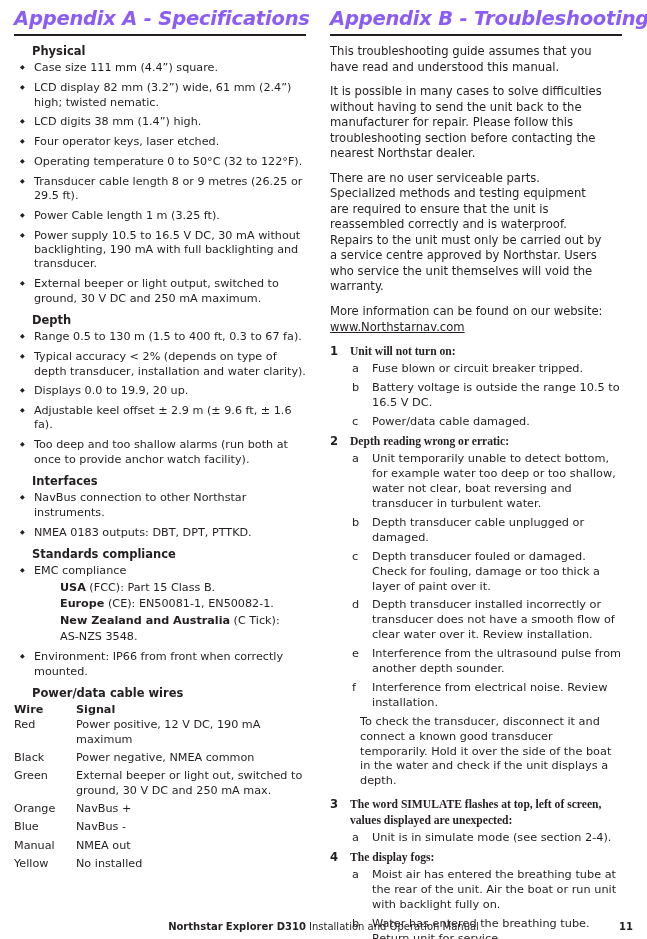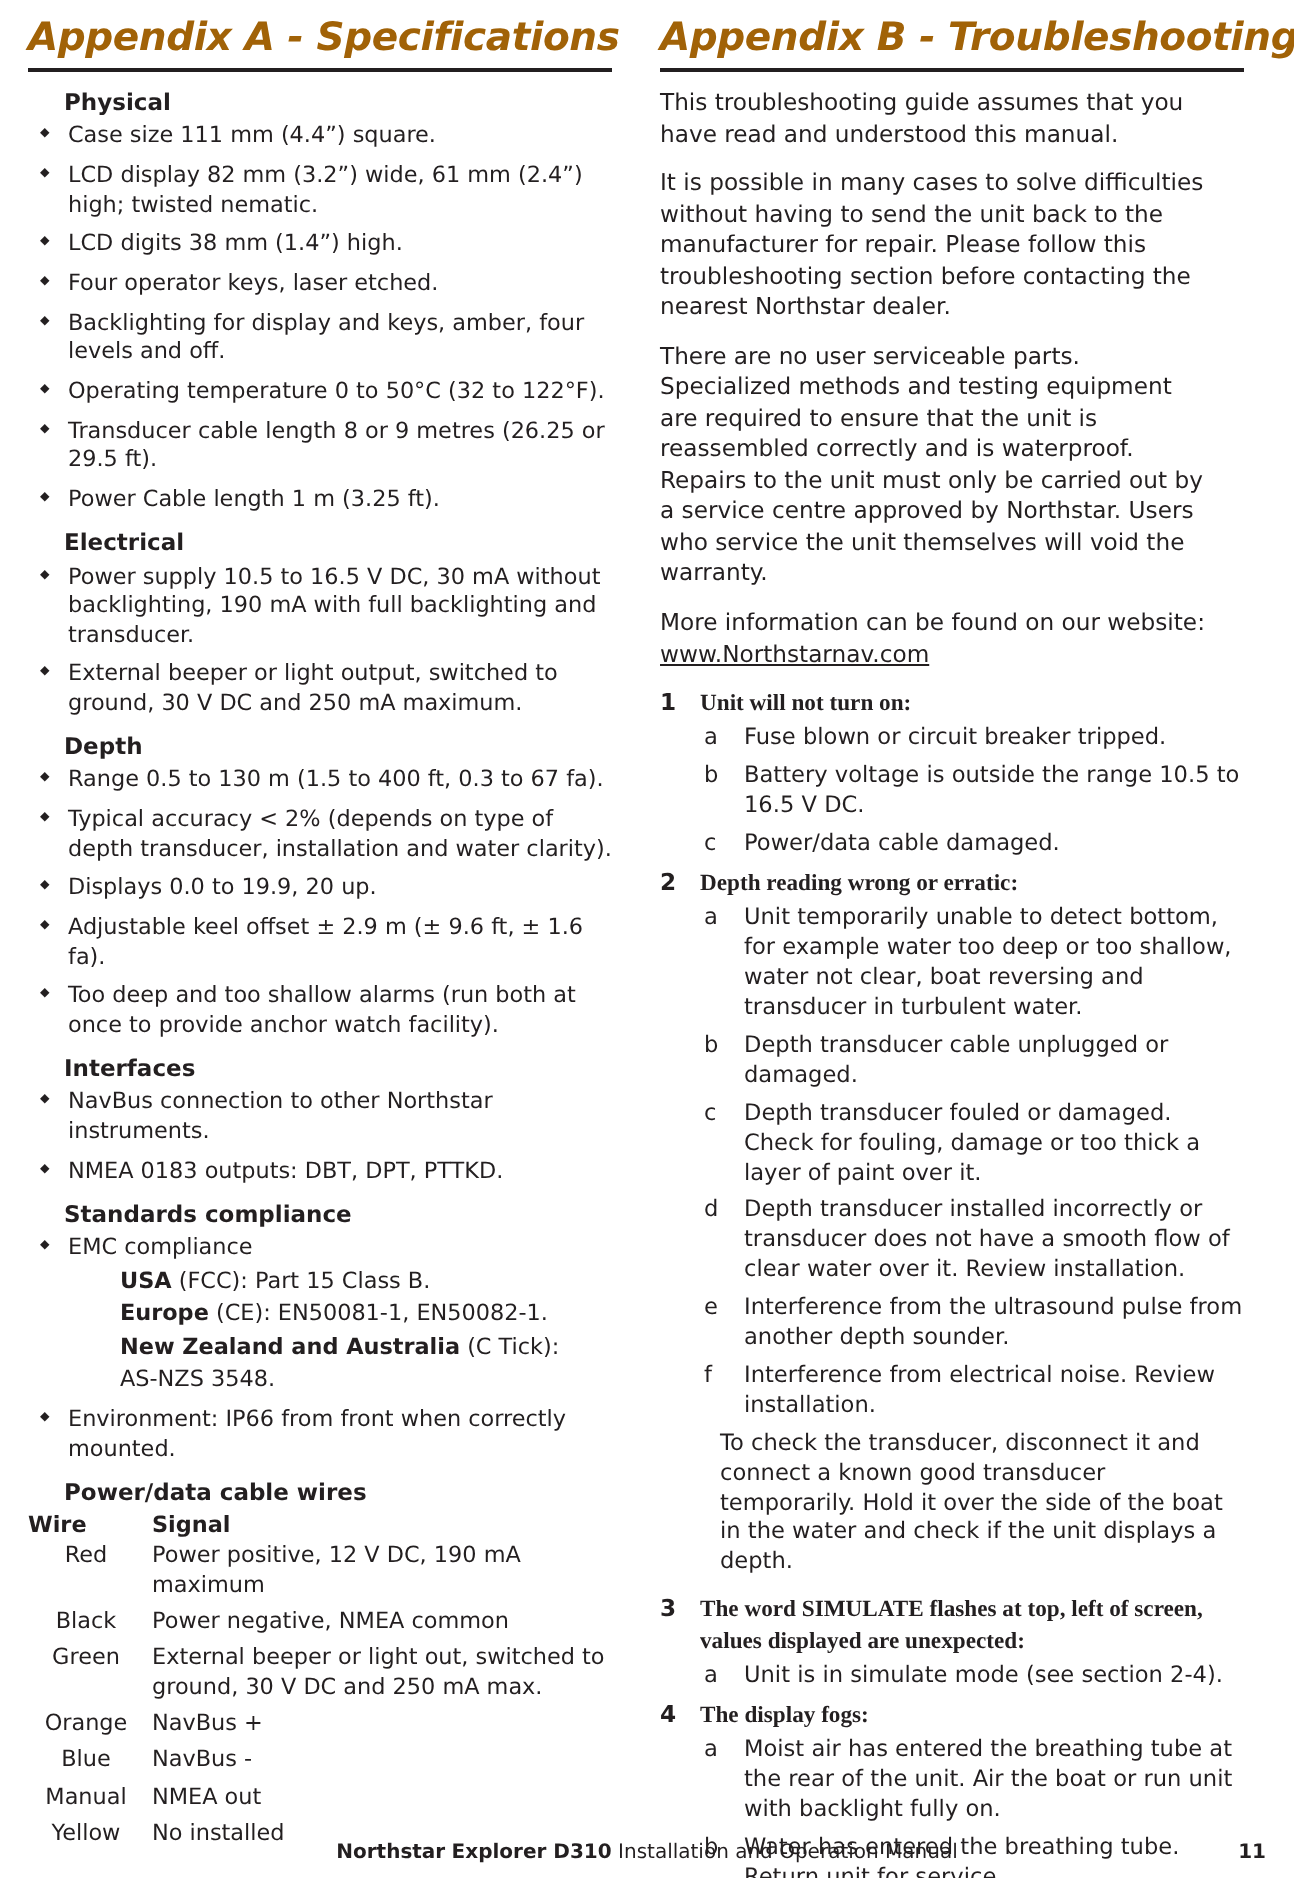--- a/index.html
+++ b/index.html
@@ -30,21 +30,21 @@
   .col {
     width: 292px;
   }
   
   .app-head {
     font-family: "DejaVu Sans", sans-serif;
     font-weight: bold;
     font-style: italic;
     font-size: 19.5px;
     letter-spacing: -0.2px;
-    color: #a16207;
+    color: #8b5cf6;
     padding: 7px 0 4px 0;
     border-bottom: 2.5px solid #231f20;
     margin-bottom: 8px;
     white-space: nowrap;
   }
   .col-b .app-head {
     text-align: right;
   }
   
   .sec-head {
@@ -103,21 +103,20 @@
     vertical-align: top;
   }
   table.wires td {
     vertical-align: top;
     padding: 0 0 4px 0;
     line-height: 1.28;
   }
   table.wires td.c1 {
     width: 58px;
     padding-right: 4px;
-    text-align: center;
   }
   
   p.body {
     font-size: 11.6px;
     line-height: 1.34;
     margin: 0 16px 9px 0;
   }
   a.link {
     color: #231f20;
     text-decoration: underline;
@@ -193,27 +192,25 @@
 
     <div class="col col-a">
       <div class="app-head">Appendix A - Specifications</div>
 
       <div class="sec-head">Physical</div>
       <ul class="blist">
         <li>Case size 111 mm (4.4”) square.</li>
         <li>LCD display 82 mm (3.2”) wide, 61 mm (2.4”) high; twisted nematic.</li>
         <li>LCD digits 38 mm (1.4”) high.</li>
         <li>Four operator keys, laser etched.</li>
-        <li>Backlighting for display and keys, amber, four levels and off.</li>
         <li>Operating temperature 0 to 50°C (32 to 122°F).</li>
         <li>Transducer cable length  8 or 9 metres (26.25 or 29.5 ft).</li>
         <li>Power Cable length 1 m (3.25 ft).</li>
       </ul>
 
-      <div class="sec-head">Electrical</div>
       <ul class="blist">
         <li>Power supply 10.5 to 16.5 V DC, 30 mA without backlighting, 190 mA with full backlighting and transducer.</li>
         <li>External beeper or light output, switched to ground, 30 V DC and 250 mA maximum.</li>
       </ul>
 
       <div class="sec-head">Depth</div>
       <ul class="blist">
         <li>Range 0.5 to 130 m (1.5 to 400 ft, 0.3 to 67 fa).</li>
         <li>Typical accuracy &lt; 2% (depends on type of depth transducer, installation and water clarity).</li>
         <li>Displays 0.0 to 19.9, 20 up.</li>

